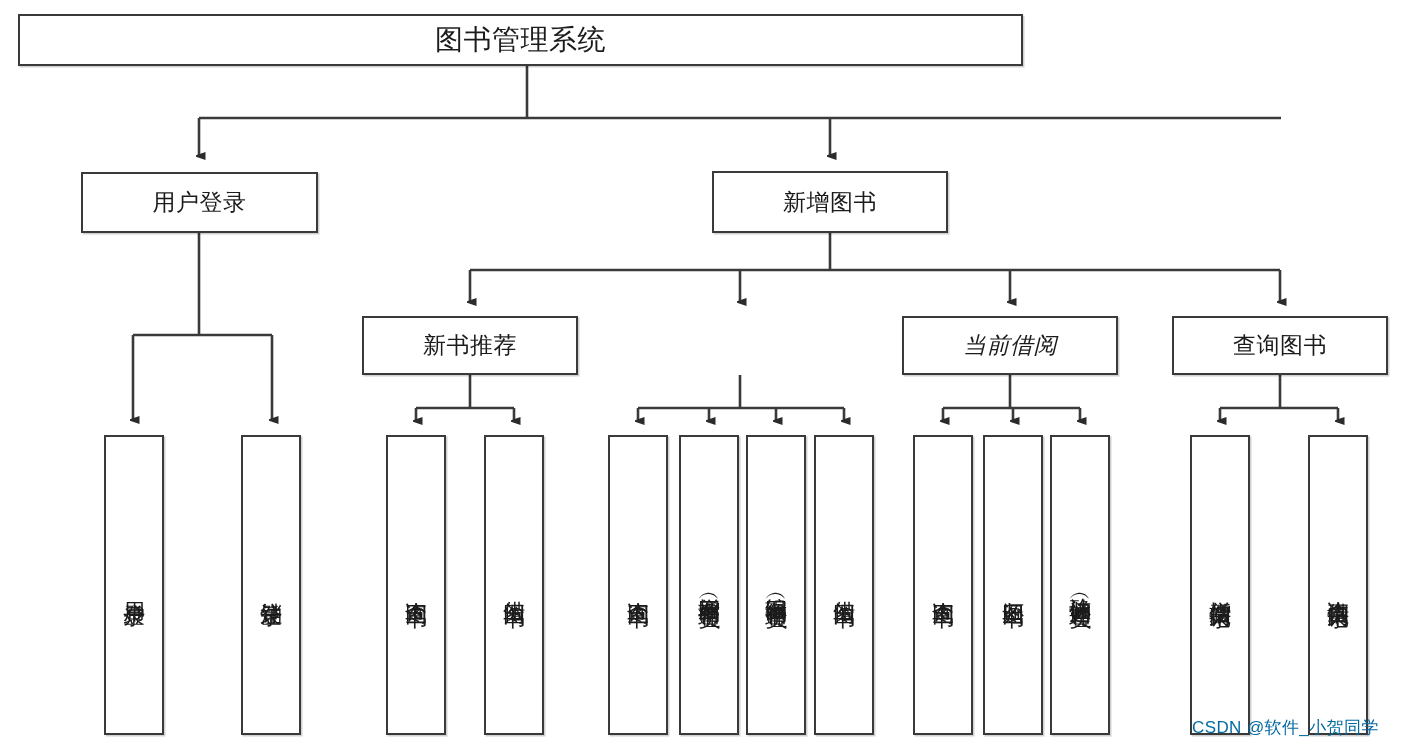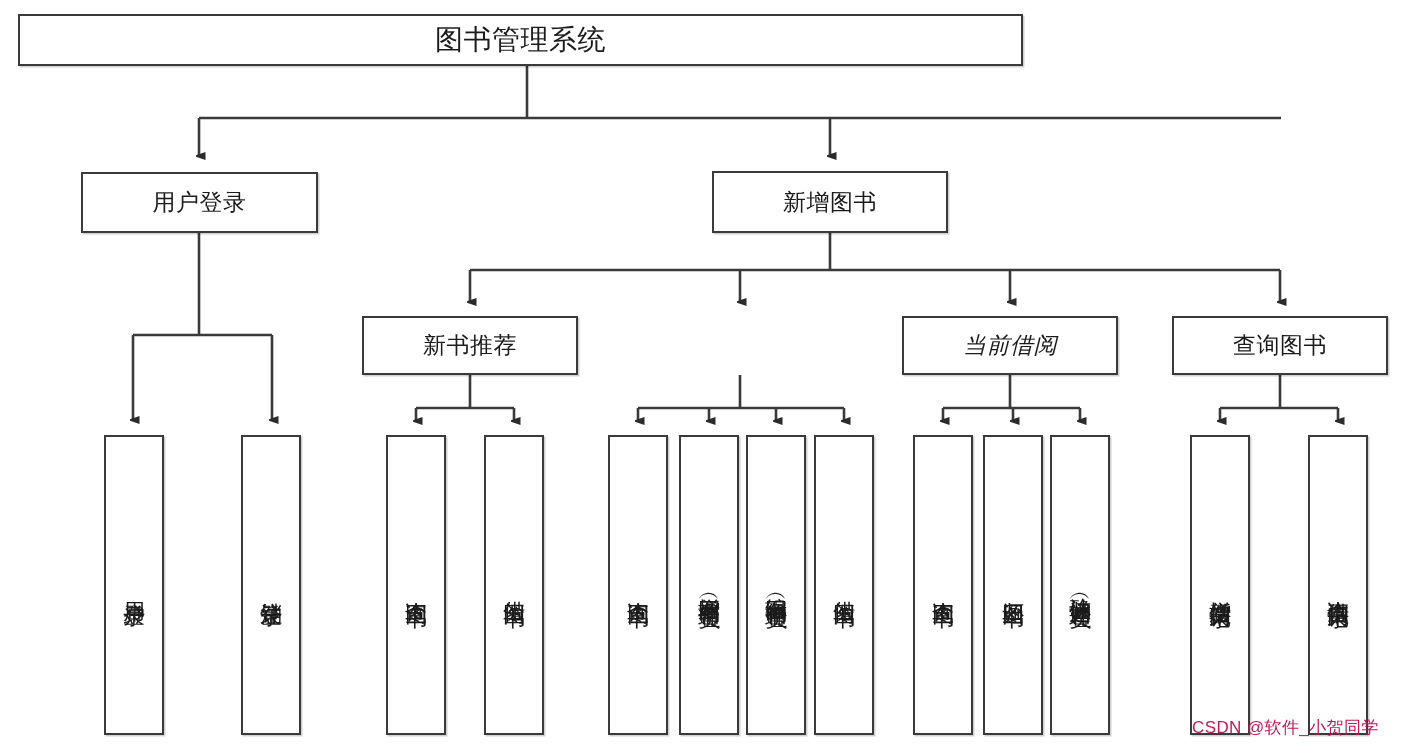--- a/index.html
+++ b/index.html
@@ -60,21 +60,21 @@
     text-orientation: upright;
     font-size: 22px;
     line-height: 1.12;
     letter-spacing: 1.5px;
     white-space: nowrap;
     max-height: 268px;
   }
   .watermark {
     position: absolute;
     font-size: 17px;
-    color: #be185d;
+    color: #0369a1;
     white-space: nowrap;
     letter-spacing: 0.4px;
     font-family: "Liberation Sans", "DejaVu Sans", sans-serif;
   }
 </style>
 </head>
 <body>
 
 <div id="canvas">
 

